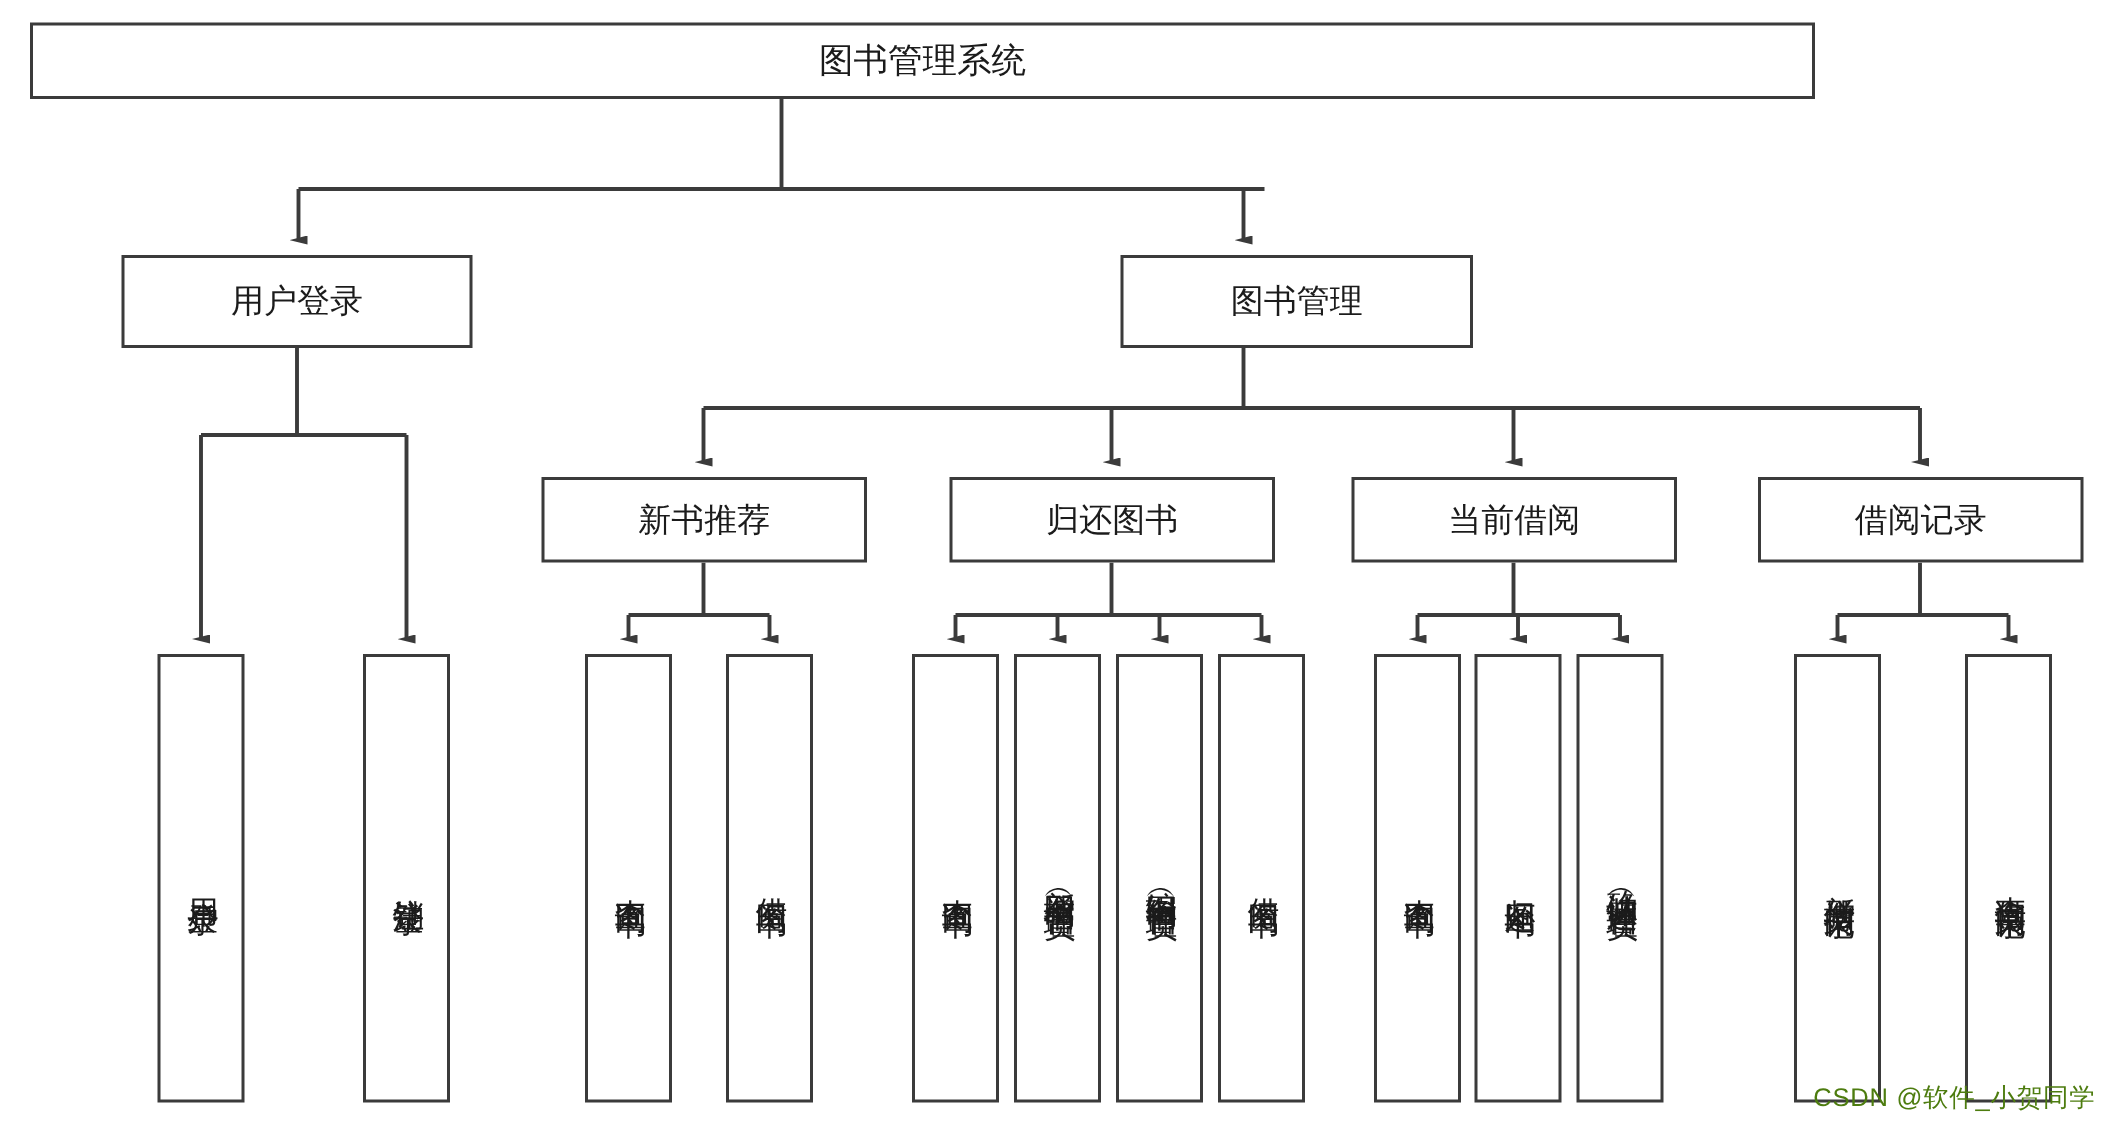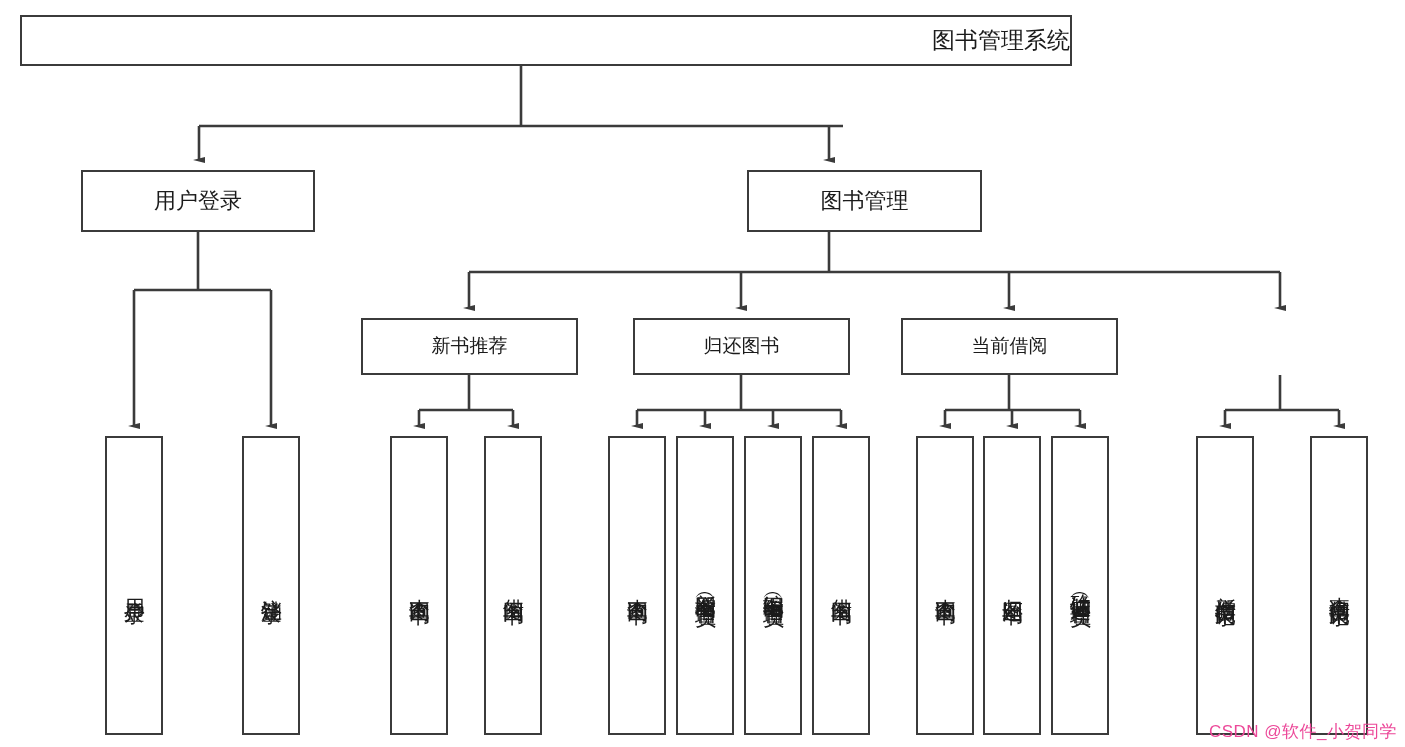--- a/index.html
+++ b/index.html
@@ -35,37 +35,37 @@
     z-index: 2;
   }
   .node .label {
     color: #1b1b1b;
     line-height: 1.18;
     text-align: center;
     white-space: nowrap;
   }
   .node-root .label { font-size: 23px; }
   .node-l2 .label { font-size: 22px; }
-  .node-l3 .label { font-size: 19px; }
+  .node-l3 .label { font-size: 22px; }
   .node-leaf {
     border-width: 2px;
   }
   .node-leaf .label {
     font-size: 21px;
     writing-mode: vertical-rl;
     text-orientation: upright;
     letter-spacing: 2px;
     white-space: nowrap;
   }
   #watermark {
     position: absolute;
     right: 8px;
     bottom: 4px;
     font-size: 17px;
-    color: #ec4899;
+    color: #4d7c0f;
     letter-spacing: 0.5px;
     z-index: 5;
     white-space: nowrap;
   }
 </style>
 </head>
 <body>
 
 <div id="canvas">
 
@@ -112,39 +112,42 @@
       <path d="M1012,410 L1012,426" marker-end="url(#arw)"></path>
       <path d="M1080,410 L1080,426" marker-end="url(#arw)"></path>
 
       <path d="M1280,375 L1280,410"></path>
       <path d="M1225,410 L1339,410"></path>
       <path d="M1225,410 L1225,426" marker-end="url(#arw)"></path>
       <path d="M1339,410 L1339,426" marker-end="url(#arw)"></path>
     </g>
   </svg>
 
-  <div class="node node-root" style="left:20px; top:15px; width:1052px; height:51px;justify-content:flex-end;">
+  <div class="node node-root" style="left:20px; top:15px; width:1190px; height:51px;">
     <span class="label">图书管理系统</span>
   </div>
 
   <div class="node node-l2" style="left:81px; top:170px; width:234px; height:62px;">
     <span class="label">用户登录</span>
   </div>
   <div class="node node-l2" style="left:711px; top:170px; width:235px; height:62px;margin-left:36px;">
     <span class="label">图书管理</span>
   </div>
 
   <div class="node node-l3" style="left:361px; top:318px; width:217px; height:57px;">
     <span class="label">新书推荐</span>
   </div>
   <div class="node node-l3" style="left:633px; top:318px; width:217px; height:57px;">
     <span class="label">归还图书</span>
   </div>
   <div class="node node-l3" style="left:901px; top:318px; width:217px; height:57px;align-items:center;">
     <span class="label">当前借阅</span>
+  </div>
+  <div class="node node-l3" style="left:1172px; top:318px; width:217px; height:57px;">
+    <span class="label">借阅记录</span>
   </div>
 
   <div class="node node-leaf" style="left:105px; top:436px; width:58px; height:299px;">
     <span class="label">用户登录</span>
   </div>
   <div class="node node-leaf" style="left:242px; top:436px; width:58px; height:299px;">
     <span class="label">注销登录</span>
   </div>
 
   <div class="node node-leaf" style="left:390px; top:436px; width:58px; height:299px;">

